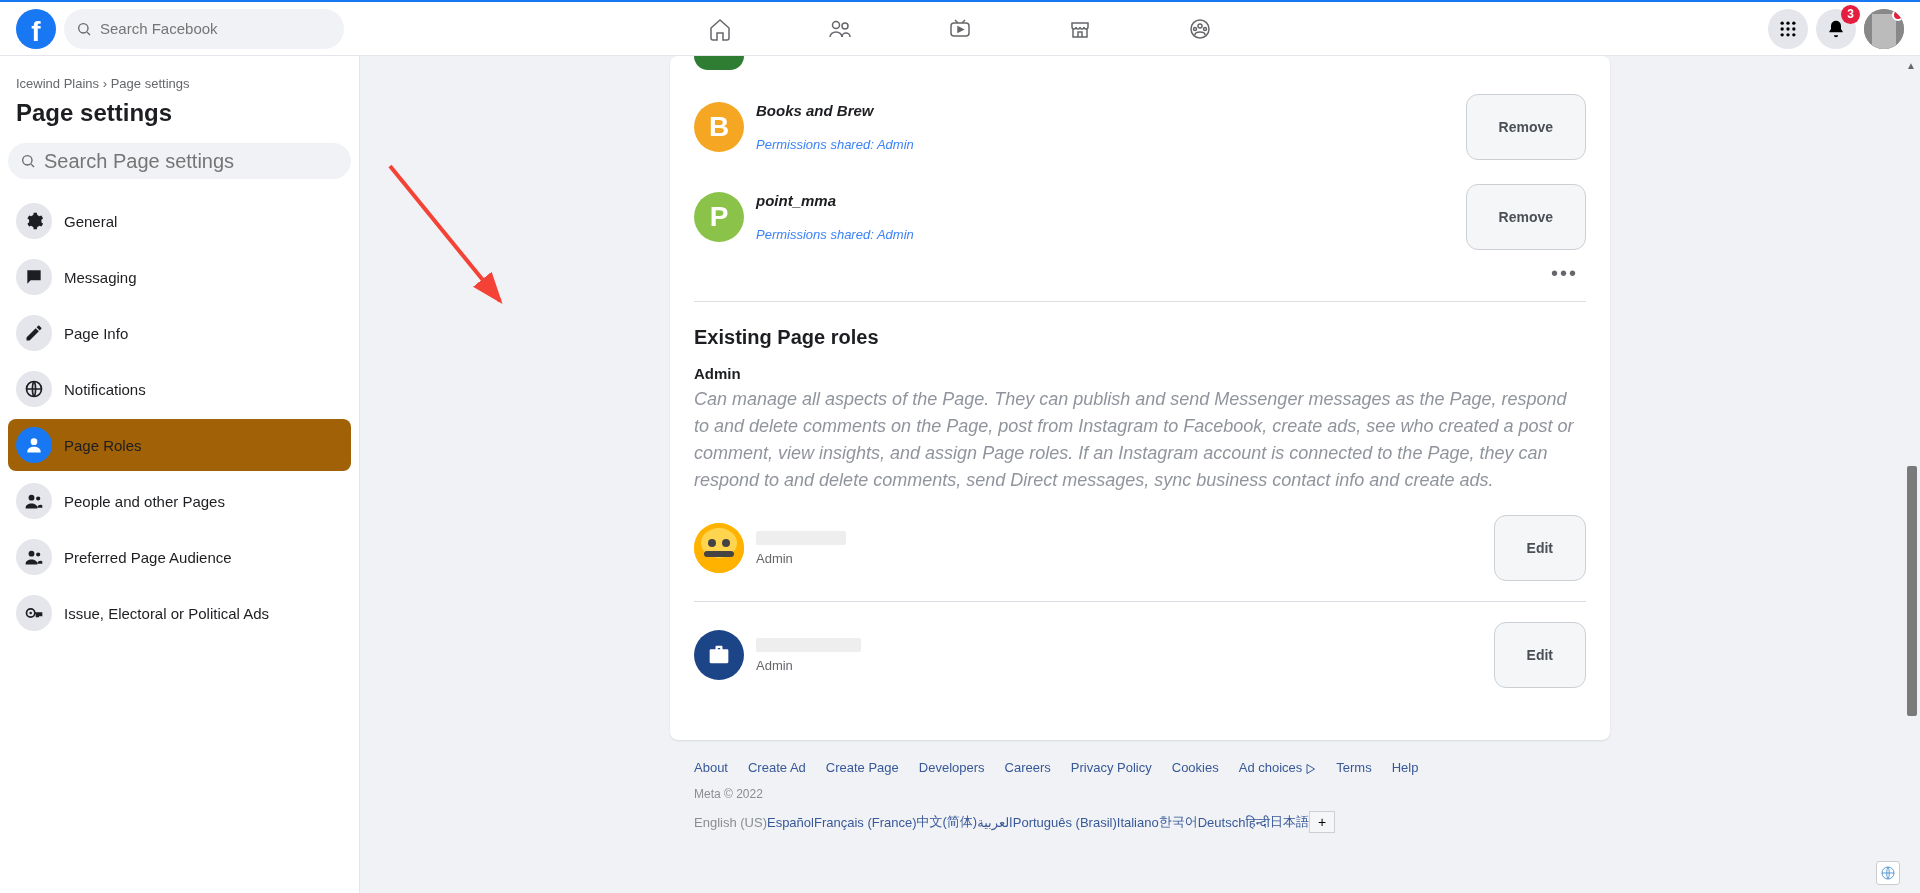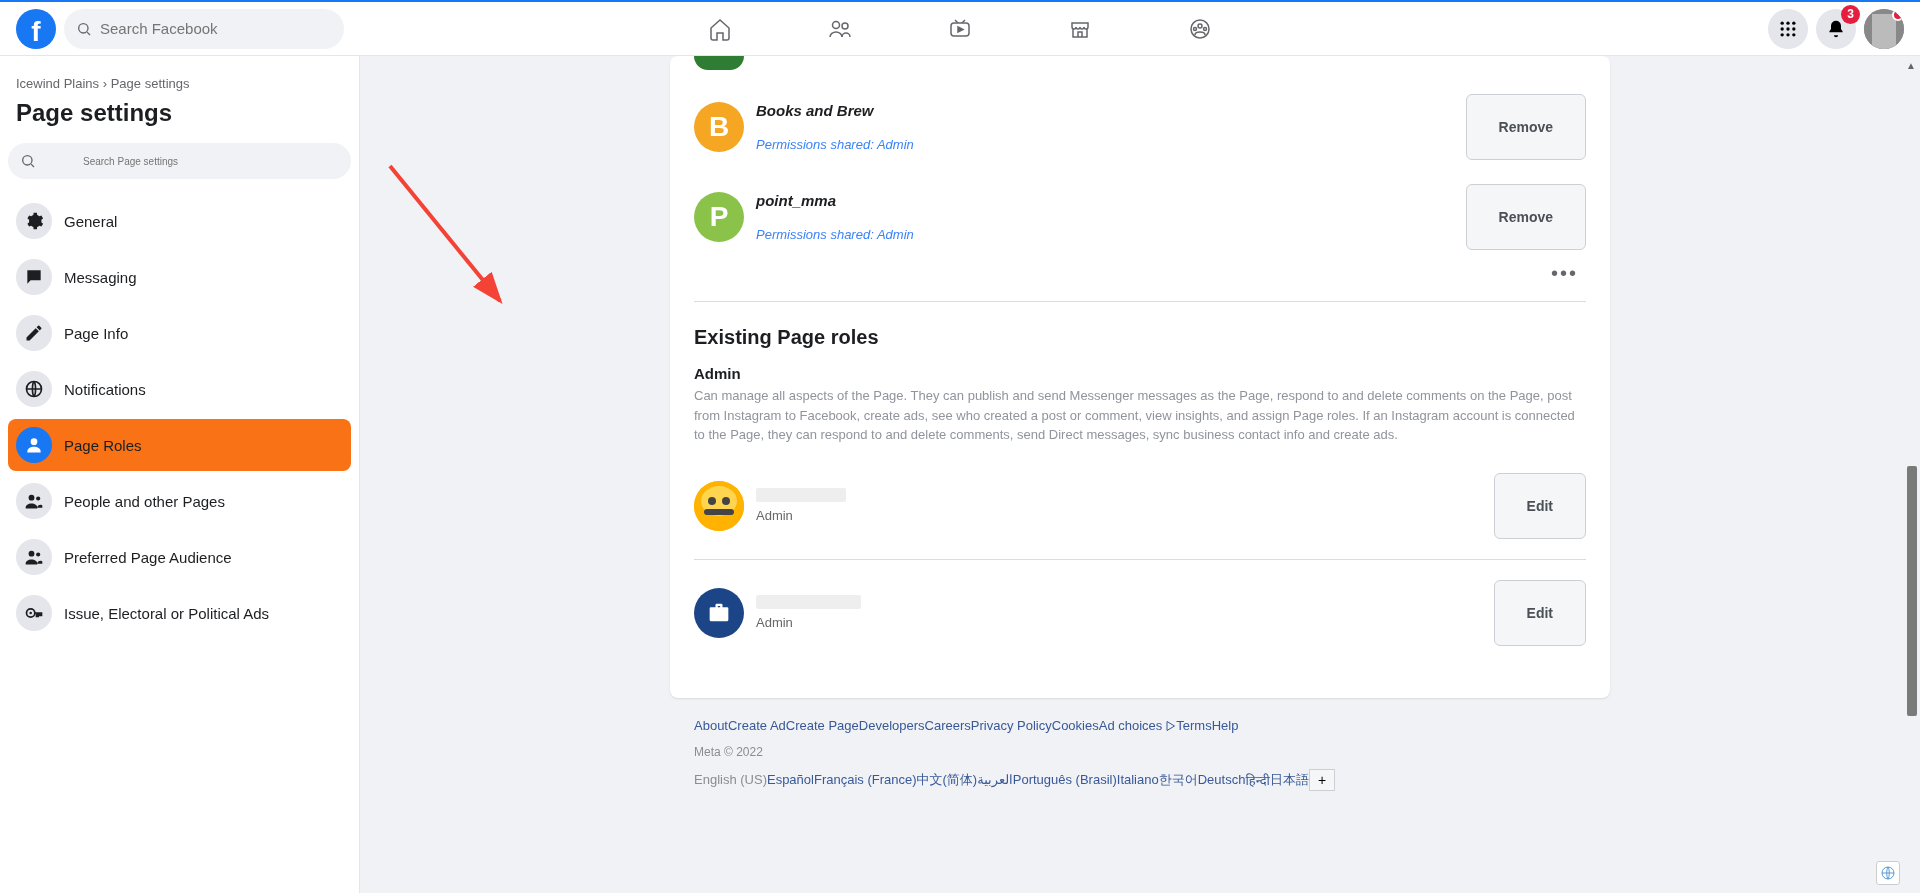--- a/index.html
+++ b/index.html
@@ -20,57 +20,57 @@
 .circle-btn { width: 40px; height: 40px; border-radius: 50%; background: #e4e6eb; display: flex; align-items: center; justify-content: center; cursor: pointer; position: relative; }
 .badge { position: absolute; top: -4px; right: -4px; background: #e41e3f; color: #fff; font-size: 12px; font-weight: bold; border-radius: 50%; min-width: 19px; height: 19px; display: flex; align-items: center; justify-content: center; padding: 0 4px; }
 .badge-dot { position: absolute; top: 0; right: 0; width: 12px; height: 12px; background: #e41e3f; border-radius: 50%; border: 2px solid #fff; }
 .avatar-btn { width: 40px; height: 40px; border-radius: 50%; background: #999; overflow: hidden; position: relative; cursor: pointer; }
 
 .sidebar { position: fixed; top: 56px; left: 0; width: 360px; height: calc(100vh - 56px); background: #fff; padding: 16px 8px; overflow-y: auto; border-right: 1px solid #e4e6eb; }
 .breadcrumb { font-size: 13px; color: #65676b; padding: 4px 8px; }
 .breadcrumb a { color: #65676b; text-decoration: none; }
 .page-title { font-size: 24px; font-weight: bold; padding: 4px 8px 16px; color: #1c1e21; }
 .settings-search { background: #f0f2f5; border-radius: 50px; height: 36px; display: flex; align-items: center; padding: 0 12px; margin: 0 0 16px 0; }
-.settings-search input { border: none; background: transparent; outline: none; font-size: 10px; flex: 1; color: #65676b; margin-left: 39px; }
+.settings-search input { border: none; background: transparent; outline: none; font-size: 20px; flex: 1; color: #65676b; }
 .settings-search svg { margin-right: 8px; color: #65676b; }
 
 .nav-item { display: flex; align-items: center; padding: 8px; border-radius: 8px; cursor: pointer; margin-bottom: 4px; }
-.nav-item.active { background: #f97316; }
+.nav-item.active { background: #a16207; }
 .nav-item.active .nav-item-icon { background: #1877f2; color: #fff; }
 .nav-item-icon { width: 36px; height: 36px; border-radius: 50%; background: #e4e6eb; display: flex; align-items: center; justify-content: center; margin-right: 12px; color: #1c1e21; }
 .nav-item-icon svg { width: 20px; height: 20px; }
 .nav-item-label { font-size: 15px; font-weight: 500; color: #1c1e21; }
 
 .main-area { margin-left: 360px; margin-top: 56px; height: calc(100vh - 56px); overflow-y: auto; position: relative; }
 .content-card { max-width: 940px; margin: 0 auto; background: #fff; border-radius: 8px; box-shadow: 0 1px 2px rgba(0,0,0,.1); padding: 16px 24px 40px; }
 
 .arrow-svg { position: absolute; top: 0; left: 0; pointer-events: none; z-index: 50; }
 
 .app-row { display: flex; align-items: center; padding: 12px 0; }
 .app-avatar { width: 50px; height: 50px; border-radius: 50%; margin-right: 12px; display: flex; align-items: center; justify-content: center; font-size: 28px; font-weight: bold; color: #fff; }
 .app-info { flex: 1; font-style: italic; }
 .app-name { font-weight: 600; font-size: 15px; color: #1c1e21; }
 .app-perm { font-size: 13px; color: #3b82f6; margin-top: 18px; }
-.btn-outline { padding: 24px 32px; border: 1px solid #ccd0d5; background: #f5f6f7; border-radius: 6px; font-size: 14px; font-weight: 600; color: #4b4f56; cursor: pointer; }
+.btn-outline { padding: 24px 32px; border: 1px solid #ccd0d5; background: #f5f6f7; border-radius: 12px; font-size: 14px; font-weight: 600; color: #4b4f56; cursor: pointer; }
 
 .more-icon { text-align: right; color: #65676b; font-size: 20px; letter-spacing: 2px; padding: 0 8px 8px; }
 .divider { border: none; border-top: 1px solid #dadde1; margin: 8px 0; }
 
 .section-title { font-size: 20px; font-weight: bold; color: #1c1e21; margin: 24px 0 16px; }
 .role-title { font-weight: bold; font-size: 15px; color: #1c1e21; margin-bottom: 4px; }
-.role-desc { font-size: 13px; color: #90949c; line-height: 1.5; margin-bottom: 16px; }
+.role-desc { font-size: 18px; color: #90949c; line-height: 1.5; margin-bottom: 9px; font-style: italic; }
 
 .user-row { display: flex; align-items: center; padding: 12px 0; }
 .user-avatar { width: 50px; height: 50px; border-radius: 50%; margin-right: 12px; }
 .user-info { flex: 1; }
 .user-name-blur { width: 90px; height: 14px; background: #eee; border-radius: 2px; margin-bottom: 6px; }
 .user-role { font-size: 13px; color: #65676b; }
 
 .footer { max-width: 940px; margin: 20px auto 40px; padding: 0 24px; font-size: 12px; color: #8a8d91; }
-.footer-links { display: flex; flex-wrap: wrap; margin-bottom: 12px; }
+.footer-links { display: flex; flex-wrap: wrap; gap: 20px; margin-bottom: 12px; }
 .footer-links a { color: #385898; text-decoration: none; font-size: 13px; }
 .footer-meta { color: #8a8d91; margin-bottom: 10px; }
 .footer-langs { display: flex; flex-wrap: wrap; align-items: center; font-size: 13px; }
 .footer-langs span { color: #8a8d91; }
 .footer-langs a { color: #385898; text-decoration: none; }
 .lang-plus { border: 1px solid #ccd0d5; padding: 2px 8px; background: #f5f6f7; cursor: pointer; font-size: 14px; }
 
 .globe-corner { position: fixed; bottom: 8px; right: 20px; width: 24px; height: 24px; border: 1px solid #ccc; border-radius: 3px; display: flex; align-items: center; justify-content: center; color: #8a8d91; background: #fff; }
 
 .scrollbar-fake { position: fixed; right: 3px; top: 56px; width: 8px; height: calc(100vh - 56px); }

